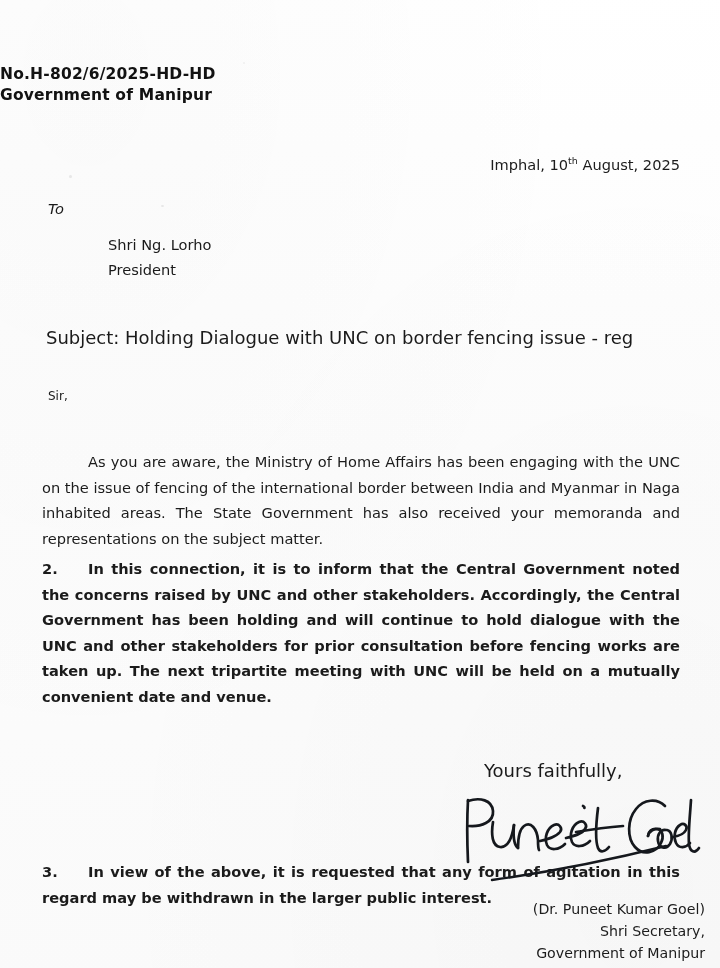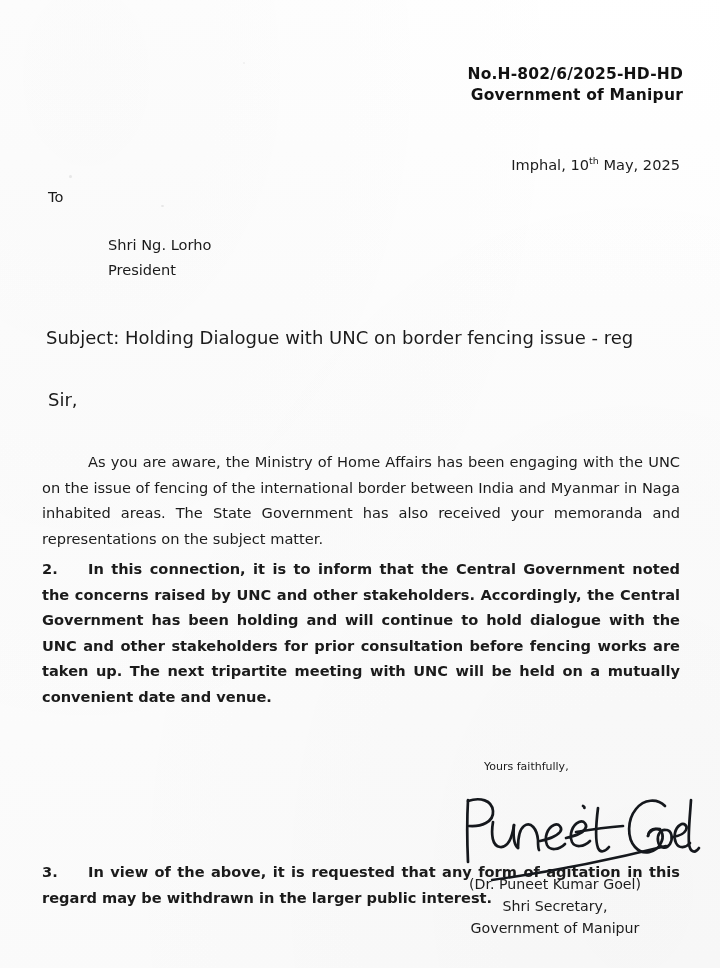--- a/index.html
+++ b/index.html
@@ -39,21 +39,21 @@
     position: absolute;
     inset: 0;
   }
 
   
   .letterhead {
     position: absolute;
     top: 64px;
     left: 0;
     width: 683px;
-    text-align: right;
+    text-align: left;
   }
   .letterhead div {
     font-weight: 700;
     font-size: 15.5px;
     letter-spacing: .2px;
     line-height: 21px;
     color: #121212;
   }
 
   
@@ -68,23 +68,24 @@
   }
   .dateline sup {
     font-size: 9.5px;
     vertical-align: super;
     line-height: 0;
   }
 
   
   .to-label {
     position: absolute;
-    top: 188px;
+    top: 200px;
     left: 48px;
     font-size: 14.6px;
+    font-style: italic;
   }
   .addressee {
     position: absolute;
     top: 233px;
     left: 108px;
     font-size: 14.6px;
     line-height: 24.5px;
   }
 
   
@@ -93,21 +94,21 @@
     top: 327px;
     left: 46px;
     font-size: 18px;
   }
 
   
   .salutation {
     position: absolute;
     top: 389px;
     left: 48px;
-    font-size: 18px;
+    font-size: 12px;
   }
 
   
   .body-block {
     position: absolute;
     left: 42px;
     width: 638px;
     font-size: 14.6px;
     line-height: 25.5px;
     text-align: justify;
@@ -125,38 +126,38 @@
   .numpara .num {
     display: inline-block;
     width: 46px;
   }
 
   
   .closing {
     position: absolute;
     top: 760px;
     left: 484px;
-    font-size: 11px;
+    font-size: 18px;
   }
 
   .signature-wrap {
     position: absolute;
     top: 788px;
     left: 452px;
     width: 250px;
     height: 98px;
   }
   .signature-wrap svg { display: block; }
 
   .signblock {
     position: absolute;
-    top: 873px;
+    top: 898px;
     left: 405px;
     width: 300px;
-    text-align: center;
+    text-align: right;
     font-size: 14.2px;
     line-height: 22px;
     color: #1c1c1c;
   }
 </style>
 </head>
 <body>
 
 <div id="page">
 
@@ -164,21 +165,21 @@
 
     <div class="speck" style="left:69px;top:175px;width:3px;height:3px;"></div>
     <div class="speck" style="left:161px;top:205px;width:3px;height:2px;"></div>
     <div class="speck" style="left:243px;top:62px;width:2px;height:2px;opacity:.3;"></div>
 
     <div class="letterhead">
       <div>No.H-802/6/2025-HD-HD</div>
       <div>Government of Manipur</div>
     </div>
 
-    <div class="dateline"><span>Imphal, 10</span><sup>th</sup><span> May, 2025</span></div>
+    <div class="dateline"><span>Imphal, 10</span><sup>th</sup><span> August, 2025</span></div>
 
     <div class="to-label">To</div>
     <div class="addressee">
       <div>Shri Ng. Lorho</div>
       <div>President</div>
     </div>
 
     <div class="subject">Subject: Holding Dialogue with UNC on border fencing issue - reg</div>
 
     <div class="salutation">Sir,</div>

